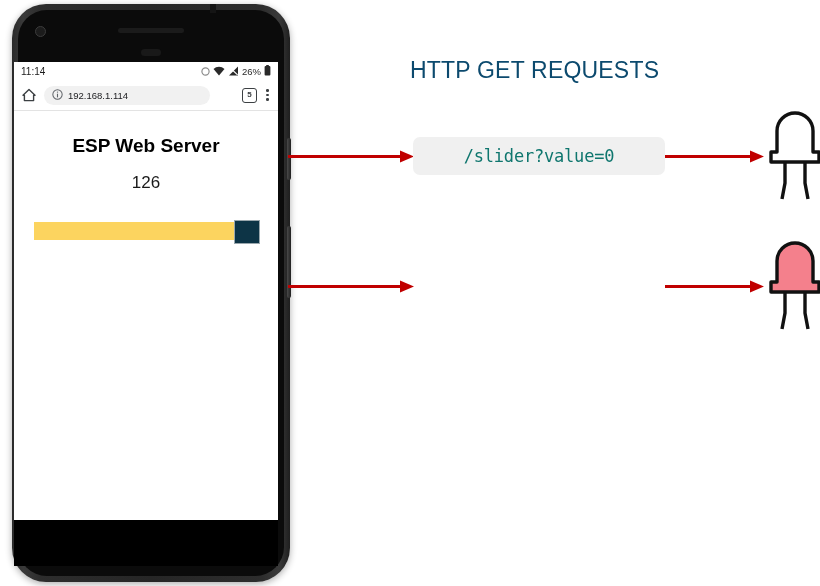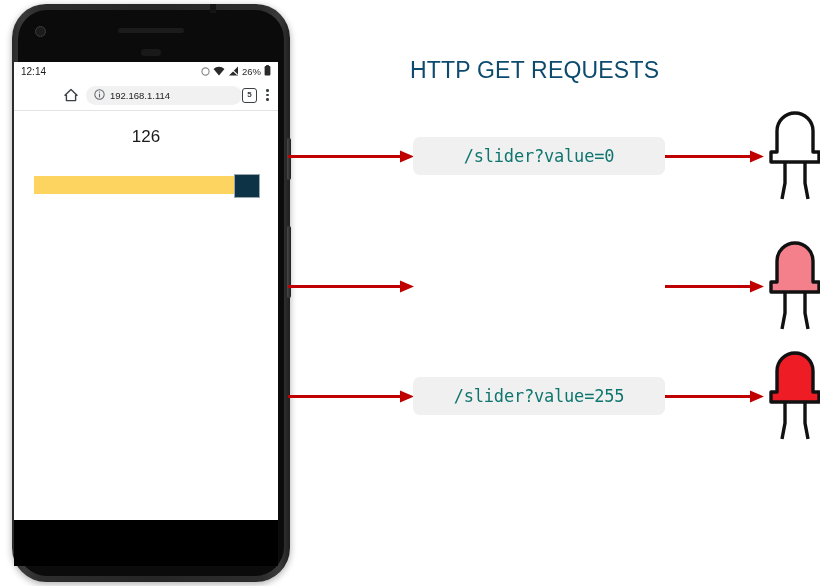--- a/index.html
+++ b/index.html
@@ -122,21 +122,20 @@
     color: #2a2a2a;
   }
 
   #browser-bar {
     position: relative;
     height: 30px;
     background: #ffffff;
     display: flex;
     align-items: center;
     padding: 0 7px;
-    margin-left: 42px;
   }
   #home-icon { width: 16px; height: 16px; flex: 0 0 auto; }
   #url-pill {
     margin-left: 7px;
     flex: 1 1 auto;
     height: 19px;
     background: #f1f1f1;
     border-radius: 10px;
     display: flex;
     align-items: center;
@@ -305,21 +304,21 @@
     <div id="phone-sensor"></div>
     <div class="phone-side-btn" id="btn-power"></div>
     <div class="phone-side-btn" id="btn-volume"></div>
   </div>
 
   <div id="phone-bottom-black"></div>
 
   <div id="phone-screen">
 
     <div id="status-bar">
-      <div id="status-time">12:14</div>
+      <div id="status-time">11:14</div>
       <div id="status-right">
         <span class="sb-ico">
           <svg width="9" height="9" viewBox="0 0 10 10">
               <circle cx="5" cy="5" r="4" fill="none" stroke="#8b8b8b" stroke-width="1.3"></circle>
             </svg>
         </span>
         <span class="sb-ico">
           <svg width="12" height="10" viewBox="0 0 12 10">
               <path d="M0.5 3 A8 8 0 0 1 11.5 3 L6 9.4 Z" fill="#2a2a2a"></path>
             </svg>
@@ -358,20 +357,21 @@
       </div>
       <div id="tab-count-box">5</div>
       <div id="menu-dots">
         <span></span>
           <span></span>
           <span></span>
       </div>
     </div>
 
     <div id="page-content">
+      <div id="page-title">ESP Web Server</div>
       <div id="slider-value">126</div>
       <div id="slider-wrap">
         <div id="slider-track"></div>
         <div id="slider-thumb"></div>
       </div>
     </div>
 
   </div>
 
   <div id="diagram-title">HTTP GET REQUESTS</div>
@@ -414,36 +414,14 @@
     </span>
     <span class="led">
       <svg width="60" height="90" viewBox="0 0 60 90">
         <path d="M12 41 L12 20 A18 18 0 0 1 48 20 L48 41 L54 41 L54 51 L6 51 L6 41 Z" fill="#f4808c" stroke="#111111" stroke-width="3.4" stroke-linejoin="round"></path>
         <path d="M20 51 L20 72 L17 88" fill="none" stroke="#111111" stroke-width="3.4"></path>
         <path d="M40 51 L40 72 L43 88" fill="none" stroke="#111111" stroke-width="3.4"></path>
       </svg>
     </span>
   </div>
 
-  <div class="req-row" id="row-2">
-    <span class="arrow-left">
-      <svg width="127" height="15" viewBox="0 0 127 15">
-        <line x1="0" y1="7.5" x2="112" y2="7.5" stroke="#c00000" stroke-width="3.2"></line>
-        <path d="M112 1.6 L126 7.5 L112 13.4 Z" fill="#c00000"></path>
-      </svg>
-    </span>
-    <div class="req-label">/slider?value=255</div>
-    <span class="arrow-right">
-      <svg width="100" height="15" viewBox="0 0 100 15">
-        <line x1="0" y1="7.5" x2="85" y2="7.5" stroke="#c00000" stroke-width="3.2"></line>
-        <path d="M85 1.6 L99 7.5 L85 13.4 Z" fill="#c00000"></path>
-      </svg>
-    </span>
-    <span class="led">
-      <svg width="60" height="90" viewBox="0 0 60 90">
-        <path d="M12 41 L12 20 A18 18 0 0 1 48 20 L48 41 L54 41 L54 51 L6 51 L6 41 Z" fill="#ee1c24" stroke="#111111" stroke-width="3.4" stroke-linejoin="round"></path>
-        <path d="M20 51 L20 72 L17 88" fill="none" stroke="#111111" stroke-width="3.4"></path>
-        <path d="M40 51 L40 72 L43 88" fill="none" stroke="#111111" stroke-width="3.4"></path>
-      </svg>
-    </span>
-  </div>
 
 </div>
 
 </body></html>

